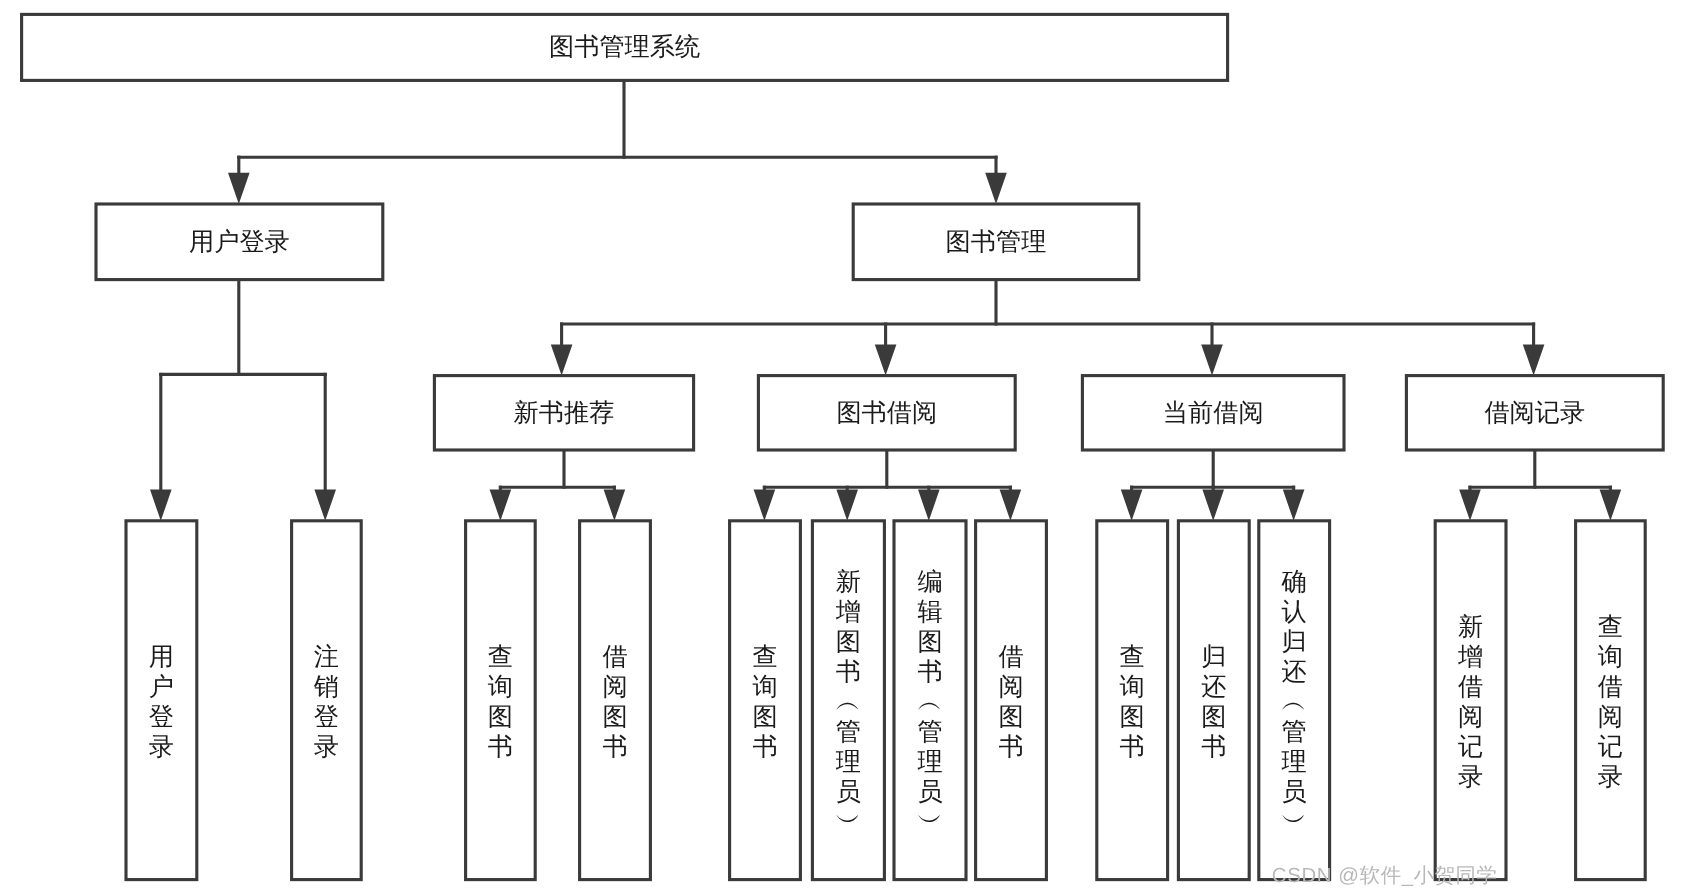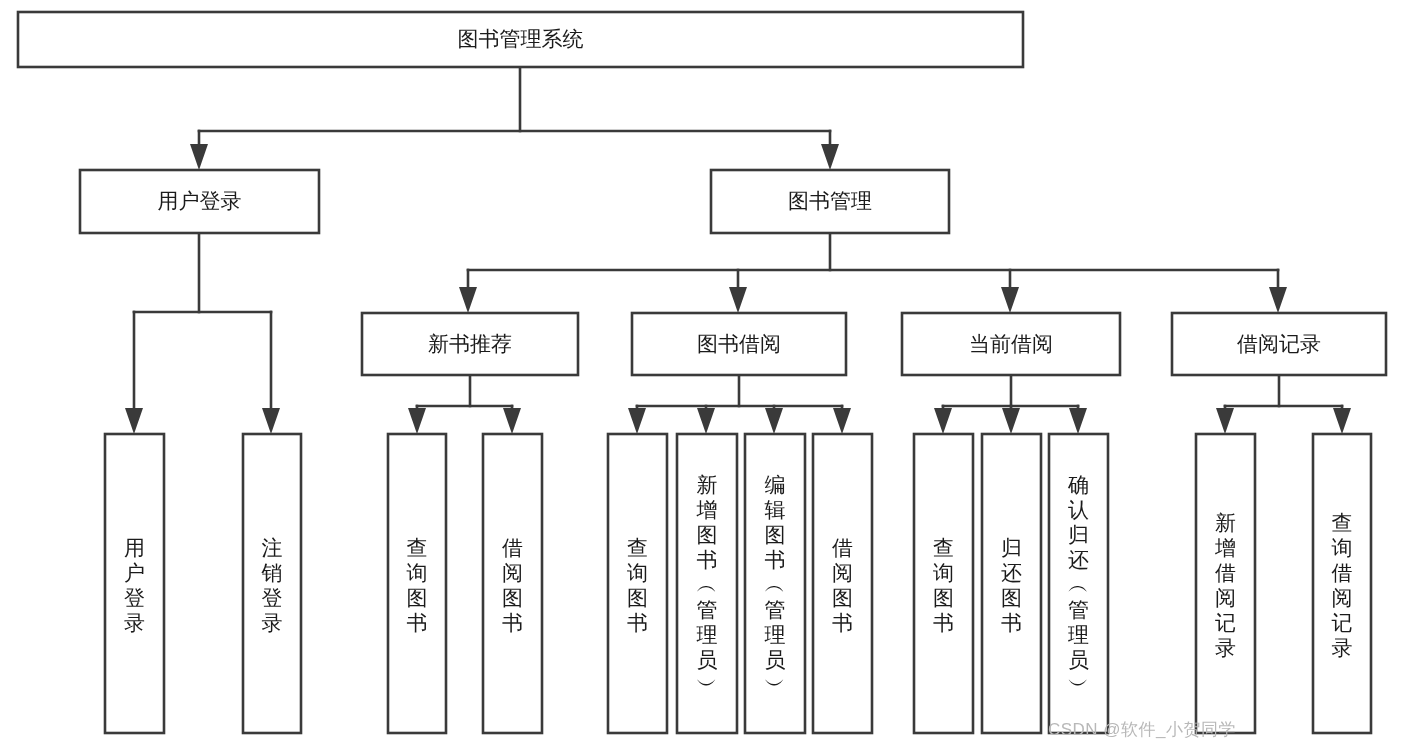--- a/index.html
+++ b/index.html
@@ -49,21 +49,21 @@
     dominant-baseline: middle;
   }
   .node-label-v {
     font-family: "Liberation Sans", "DejaVu Sans", sans-serif;
     font-size: 21px;
     fill: #1b1b1b;
     text-anchor: middle;
   }
   .watermark {
     position: absolute;
-    right: 20px;
+    right: 8px;
     bottom: 6px;
     font-family: "Liberation Sans", "DejaVu Sans", sans-serif;
     font-size: 17px;
     color: #b8b8b8;
     letter-spacing: 0.5px;
     white-space: nowrap;
     user-select: none;
     text-align: right;
   }
 </style>

